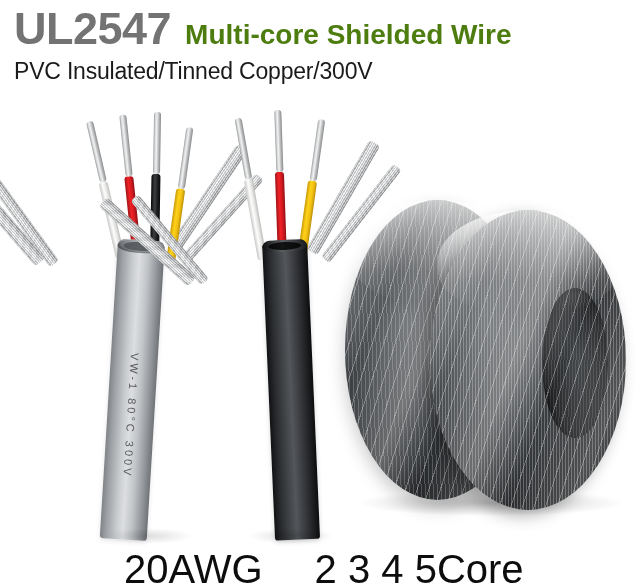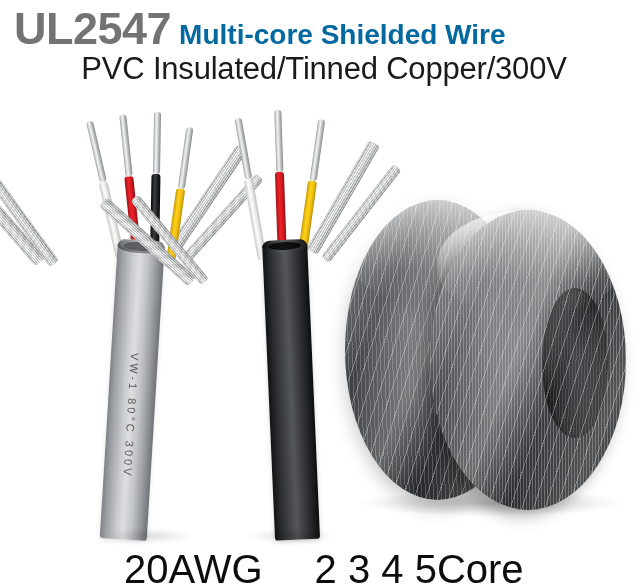--- a/index.html
+++ b/index.html
@@ -33,31 +33,31 @@
   .title-code {
     font-size: 45px;
     font-weight: bold;
     color: #737373;
     letter-spacing: -0.5px;
     vertical-align: baseline;
   }
   .title-rest {
     font-size: 28px;
     font-weight: bold;
-    color: #0369a1;
-    margin-left: 8px;
+    color: #4d7c0f;
+    margin-left: 14px;
     vertical-align: baseline;
   }
   .subtitle-line {
-    font-size: 31px;
+    margin-top: 7px;
+    font-size: 23px;
     font-weight: 500;
     color: #1a1a1a;
     white-space: nowrap;
     letter-spacing: -0.2px;
-    text-align: center;
   }
 
   
   .footer-block {
     position: absolute;
     left: 0;
     top: 528px;
     width: 641px;
     height: 60px;
     display: flex;

